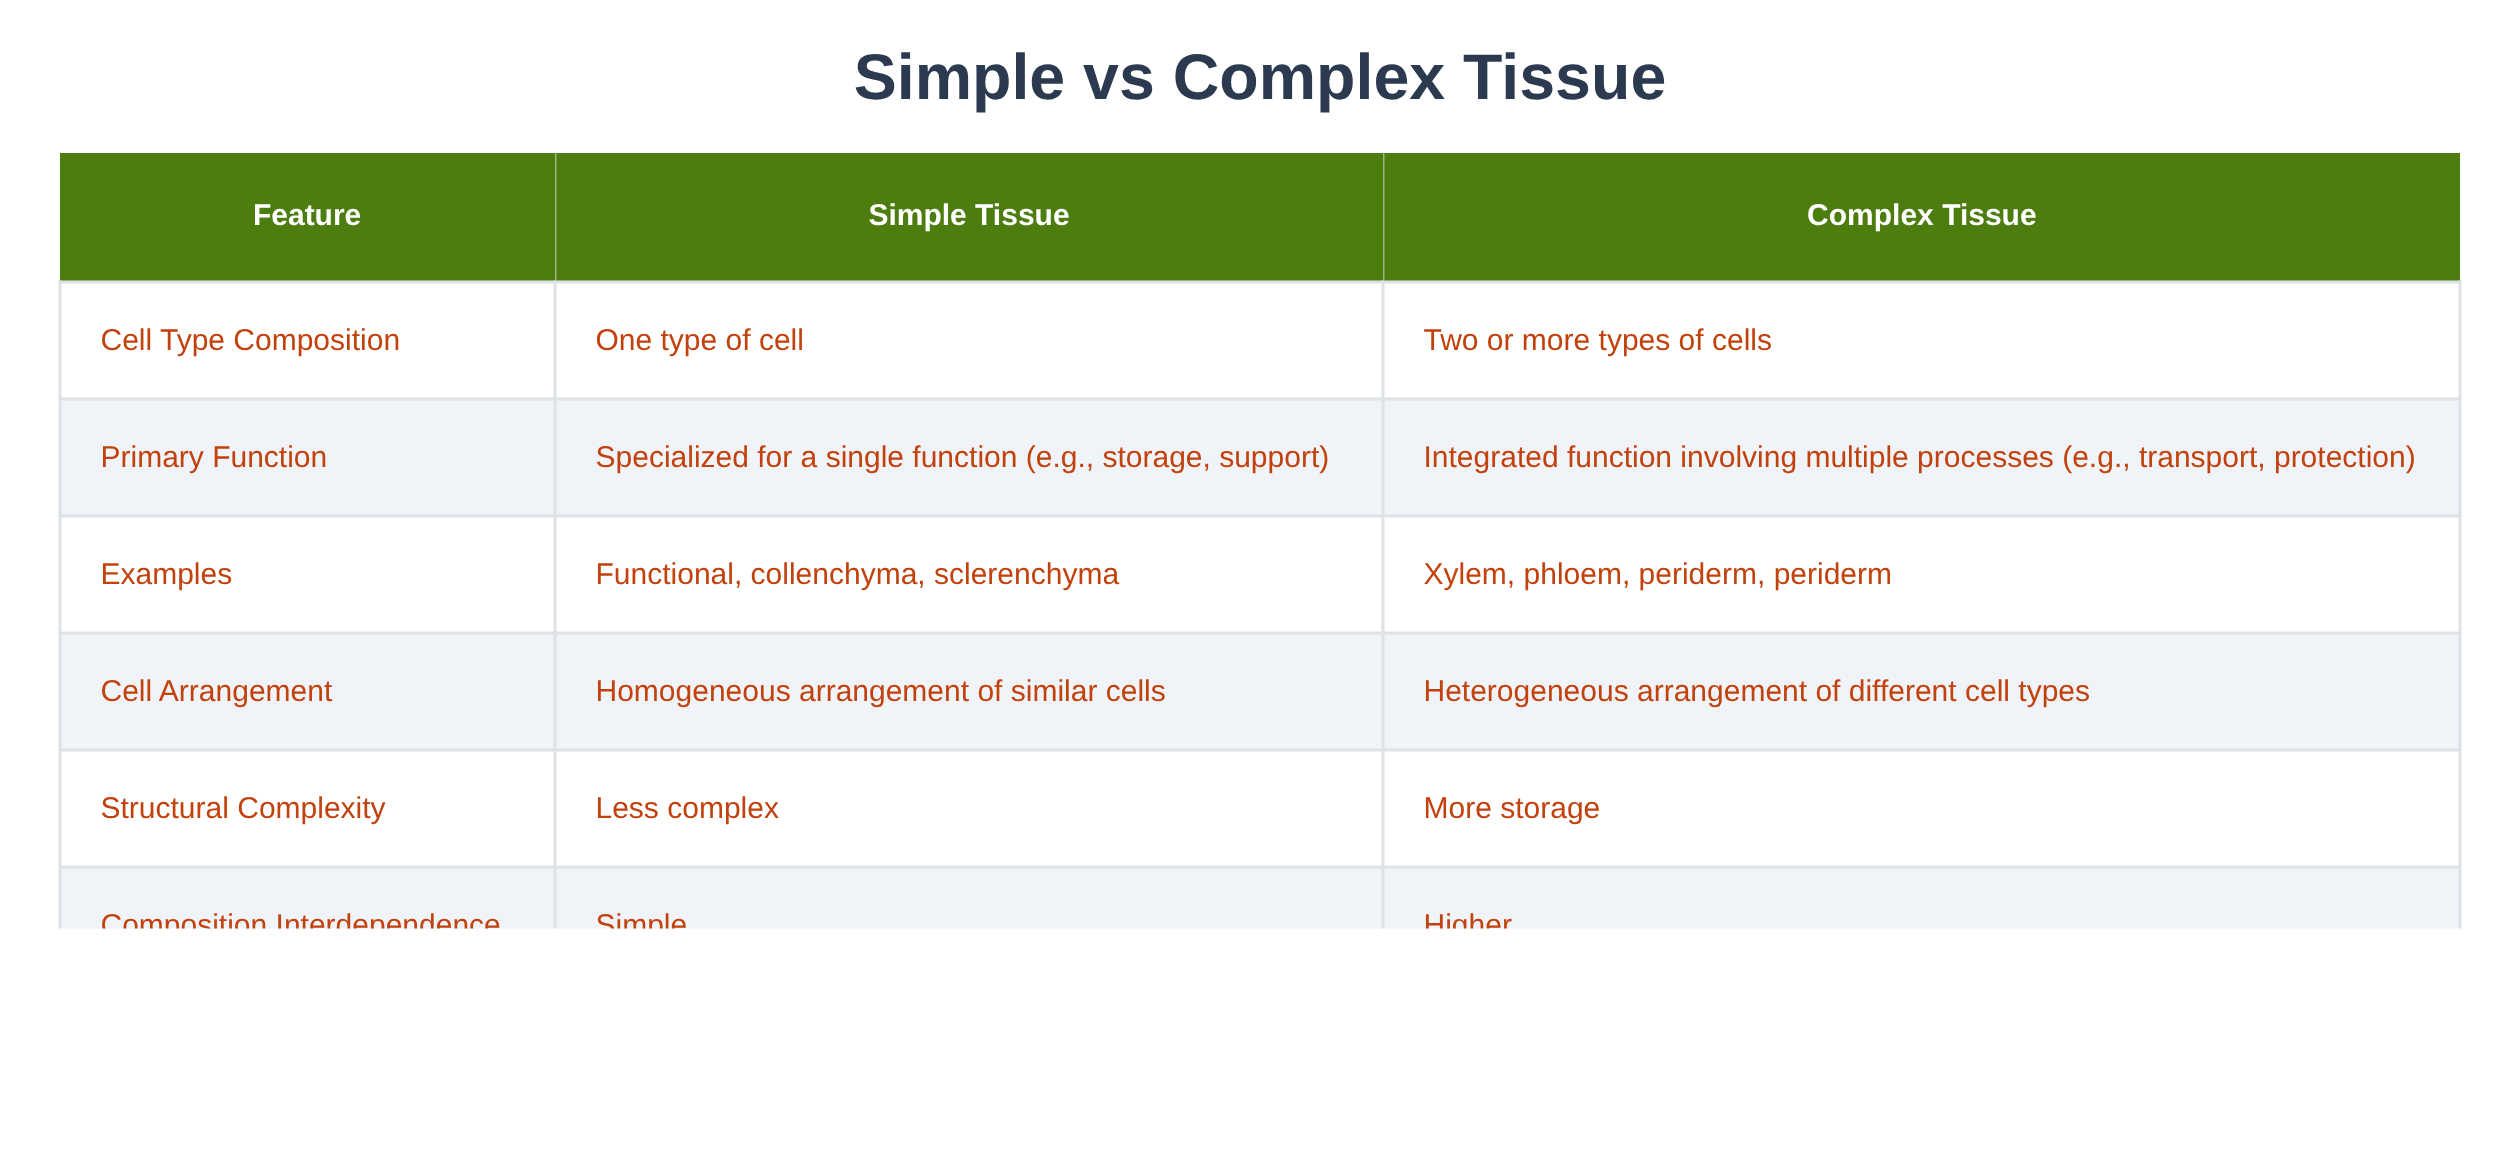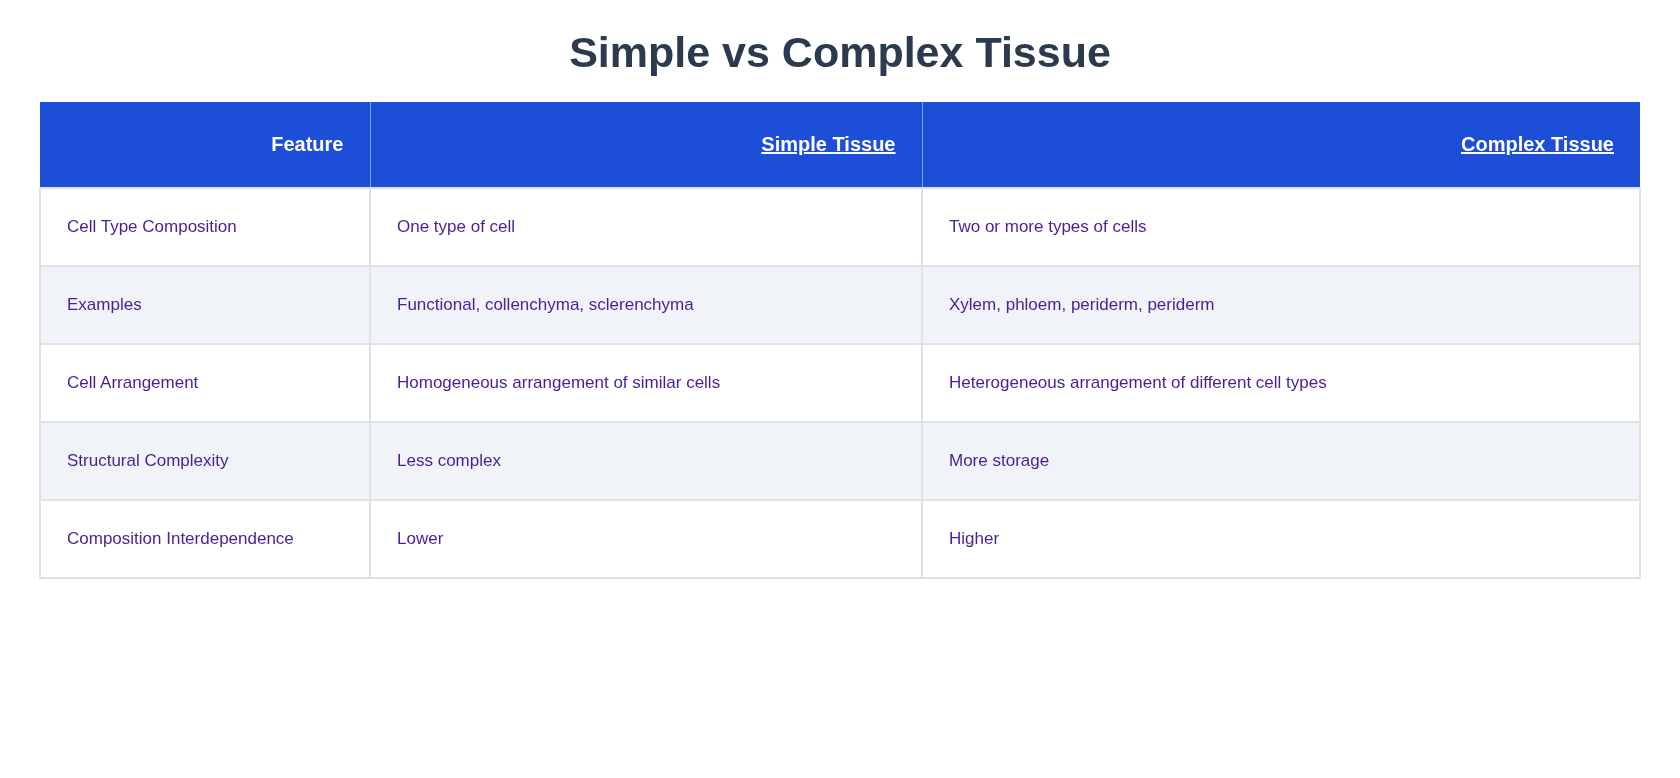--- a/index.html
+++ b/index.html
@@ -32,40 +32,39 @@
     width: 1600px;
     margin: 4px auto 0 auto;
     border-collapse: collapse;
     table-layout: fixed;
   }
   table.comparison col.c1 { width: 330px; }
   table.comparison col.c2 { width: 552px; }
   table.comparison col.c3 { width: 718px; }
 
   thead th {
-    background: #1d4ed8;
+    background: #4d7c0f;
     color: #ffffff;
     font-size: 20px;
     font-weight: bold;
-    text-align: right;
+    text-align: center;
     vertical-align: middle;
     height: 86px;
     padding: 0 26px;
     box-sizing: border-box;
     border: none;
   }
   thead th + th {
     border-left: 1px solid rgba(255, 255, 255, 0.45);
-    text-decoration: underline;
   }
 
   tbody td {
-    font-size: 17px;
+    font-size: 20px;
     line-height: 32px;
-    color: #4c1d95;
+    color: #c2410c;
     text-align: left;
     vertical-align: middle;
     padding: 22px 26px;
     box-sizing: border-box;
     border: 2px solid #dee1e5;
     background: #ffffff;
   }
   tbody tr:nth-child(even) td {
     background: #f0f3f7;
   }
@@ -90,35 +89,40 @@
         <th>Complex Tissue</th>
       </tr>
     </thead>
     <tbody>
       <tr>
         <td>Cell Type Composition</td>
         <td>One type of cell</td>
         <td>Two or more types of cells</td>
       </tr>
       <tr>
+        <td>Primary Function</td>
+        <td>Specialized for a single function (e.g., storage, support)</td>
+        <td>Integrated function involving multiple processes (e.g., transport, protection)</td>
+      </tr>
+      <tr>
         <td>Examples</td>
         <td>Functional, collenchyma, sclerenchyma</td>
         <td>Xylem, phloem, periderm, periderm</td>
       </tr>
       <tr>
         <td>Cell Arrangement</td>
         <td>Homogeneous arrangement of similar cells</td>
         <td>Heterogeneous arrangement of different cell types</td>
       </tr>
       <tr>
         <td>Structural Complexity</td>
         <td>Less complex</td>
         <td>More storage</td>
       </tr>
       <tr>
         <td>Composition Interdependence</td>
-        <td>Lower</td>
+        <td>Simple</td>
         <td>Higher</td>
       </tr>
     </tbody>
   </table>
 
 </div>
 
 </body></html>

